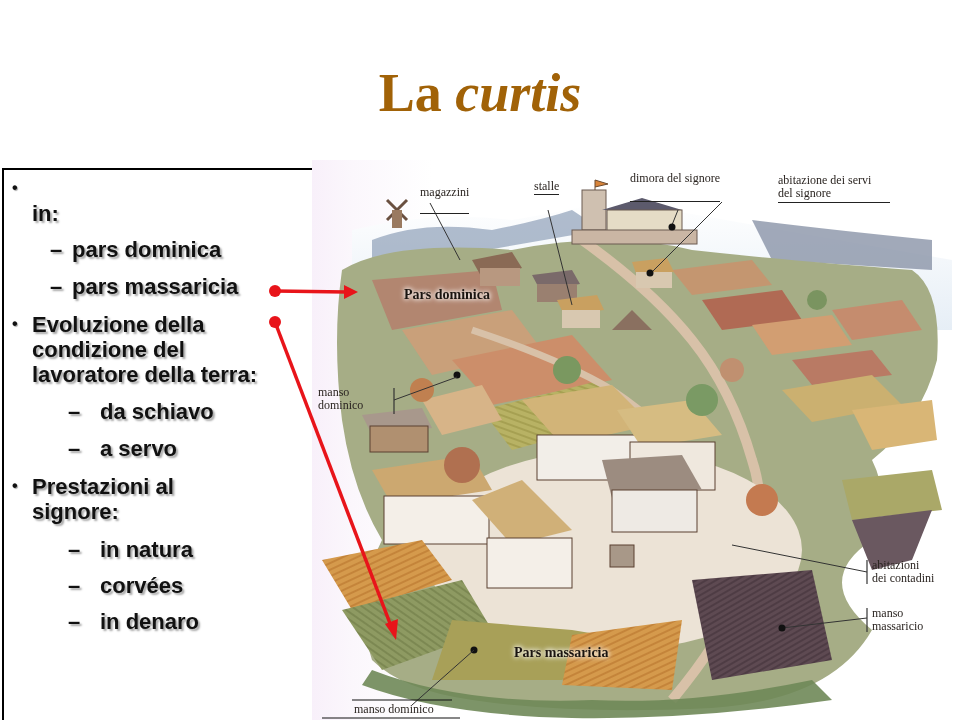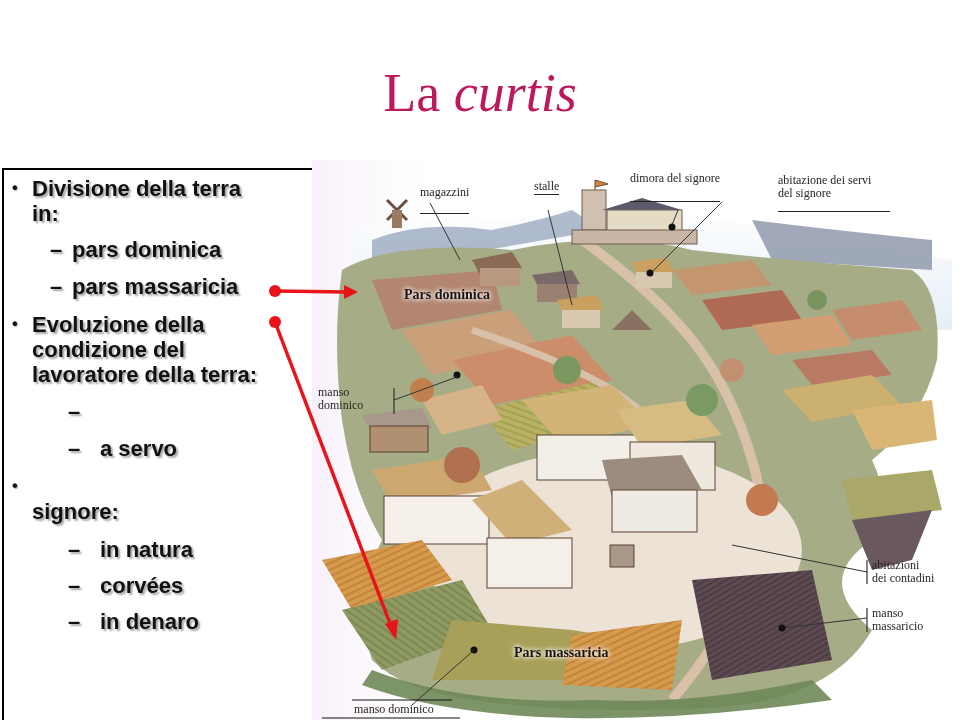--- a/index.html
+++ b/index.html
@@ -5,21 +5,21 @@
     html, body { margin: 0; padding: 0; }
     body {
       width: 960px; height: 720px; position: relative; overflow: hidden;
       background: #ffffff;
       font-family: "Liberation Sans", sans-serif;
     }
     .title {
       position: absolute; left: 0; top: 58px; width: 960px;
       text-align: center;
       font-family: "Liberation Serif", serif;
-      font-weight: normal; font-size: 54px; color: #be185d;
+      font-weight: bold; font-size: 54px; color: #a16207;
       line-height: 70px;
     }
     .title .it { font-style: italic; }
 
     .panel {
       position: absolute; left: 2px; top: 168px; width: 312px; height: 560px;
       border-left: 2px solid #000; border-top: 2px solid #000;
       background: #fff;
       box-sizing: border-box;
     }
@@ -61,36 +61,37 @@
 <body>
 
 <div class="title">
   <span>La</span>
   <span class="it">curtis</span>
 </div>
 
 <div class="panel">
 
   <span class="bdot" style="left:8px; top:9px;">•</span>
-  <div class="txt" style="left:28px; top:6px;">Divisione della terra</div>
   <div class="txt" style="left:28px; top:31px;">in:</div>
   <div class="txt" style="left:46px; top:67px;">–</div>
   <div class="txt" style="left:68px; top:67px;">pars dominica</div>
   <div class="txt" style="left:46px; top:104px;">–</div>
   <div class="txt" style="left:68px; top:104px;">pars massaricia</div>
 
   <span class="bdot" style="left:8px; top:145px;">•</span>
   <div class="txt" style="left:28px; top:167px;">condizione del</div>
   <div class="txt" style="left:28px; top:142px;">Evoluzione della</div>
   <div class="txt" style="left:28px; top:192px;">lavoratore della terra:</div>
   <div class="txt" style="left:64px; top:229px;">–</div>
+  <div class="txt" style="left:96px; top:229px;">da schiavo</div>
   <div class="txt" style="left:64px; top:266px;">–</div>
   <div class="txt" style="left:96px; top:266px;">a servo</div>
 
   <span class="bdot" style="left:8px; top:307px;">•</span>
+  <div class="txt" style="left:28px; top:304px;">Prestazioni al</div>
   <div class="txt" style="left:28px; top:329px;text-align:right;">signore:</div>
   <div class="txt" style="left:64px; top:367px;">–</div>
   <div class="txt" style="left:96px; top:367px;">in natura</div>
   <div class="txt" style="left:64px; top:403px;">–</div>
   <div class="txt" style="left:96px; top:403px;">corvées</div>
   <div class="txt" style="left:64px; top:439px;">–</div>
   <div class="txt" style="left:96px; top:439px;">in denaro</div>
 </div>
 
 <div class="illus">
@@ -212,21 +213,21 @@
     <line x1="162" y1="490" x2="100" y2="545" stroke="#333" stroke-width="1"></line>
     <line x1="40" y1="540" x2="140" y2="540" stroke="#111" stroke-width="1.2"></line>
     <line x1="10" y1="558" x2="148" y2="558" stroke="#111" stroke-width="1.2"></line>
     <line x1="70" y1="34" x2="120" y2="34" stroke="#111" stroke-width="1.2" opacity="0"></line>
   </svg>
 
   <div class="lbl" style="left:108px; top:26px; border-bottom:1.5px solid #222; padding-bottom:14px;">magazzini</div>
   <div class="lbl" style="left:222px; top:20px; border-bottom:1.5px solid #222; padding-bottom:1px;">stalle</div>
   <div class="lbl" style="left:318px; top:12px; border-bottom:1.5px solid #222; padding-bottom:16px;">dimora del signore</div>
   <div class="lbl" style="left:466px; top:14px;">abitazione dei servi</div>
-  <div class="lbl" style="left:466px; top:27px; width:112px; border-bottom:1.5px solid #222; padding-bottom:11px;">del signore</div>
+  <div class="lbl" style="left:466px; top:27px; width:112px; border-bottom:1.5px solid #222; padding-bottom:2px;">del signore</div>
   <div class="lbl-big" style="left:92px; top:127px;">Pars dominica</div>
   <div class="lbl" style="left:6px; top:226px;">manso</div>
   <div class="lbl" style="left:6px; top:239px;">dominico</div>
   <div class="lbl" style="left:560px; top:399px;">abitazioni</div>
   <div class="lbl" style="left:560px; top:412px;">dei contadini</div>
   <div class="lbl" style="left:560px; top:447px;">manso</div>
   <div class="lbl" style="left:560px; top:460px;">massaricio</div>
   <div class="lbl-big" style="left:202px; top:485px;">Pars massaricia</div>
   <div class="lbl" style="left:42px; top:543px;">manso dominico</div>
 </div>

